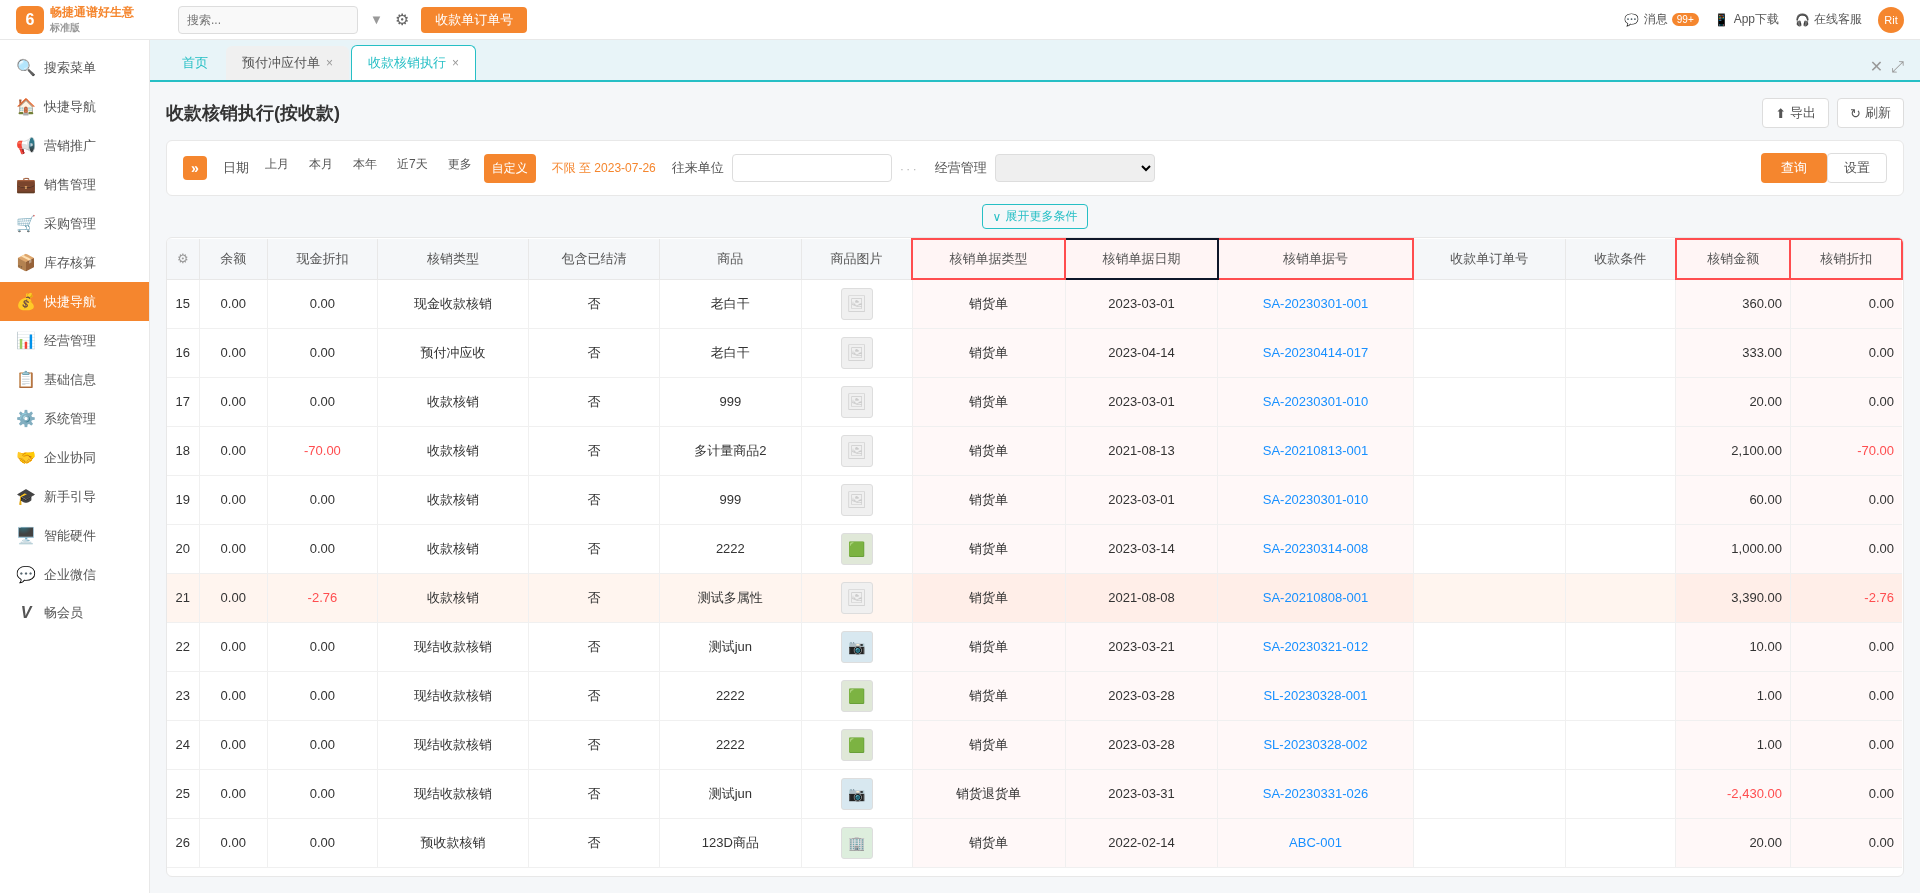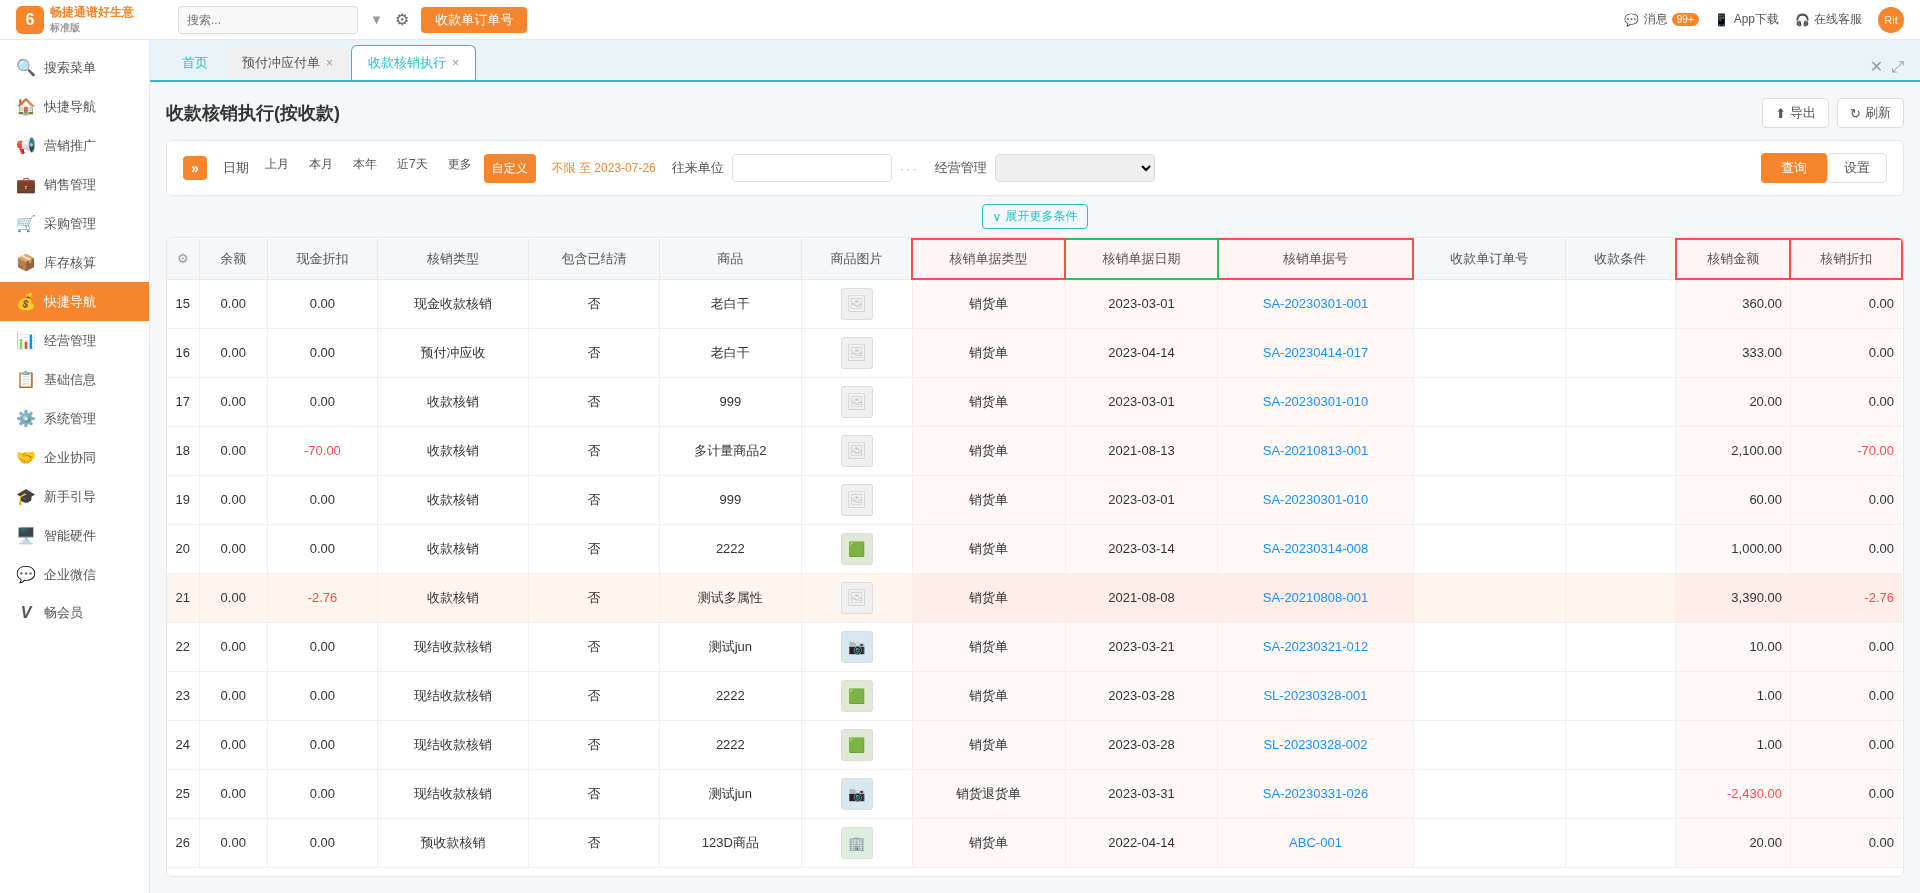--- a/index.html
+++ b/index.html
@@ -270,21 +270,21 @@
                 <th class="th-settings">
                   <span class="settings-gear">⚙</span>
                 </th>
                 <th>余额</th>
                 <th>现金折扣</th>
                 <th>核销类型</th>
                 <th>包含已结清</th>
                 <th>商品</th>
                 <th>商品图片</th>
                 <th style="border:2px solid #ff4d4f;background:rgba(255,77,79,0.06);">核销单据类型</th>
-                <th style="border:2px solid #22c55e;background:rgba(255,77,79,0.06);">核销单据日期</th>
+                <th style="border:2px solid #0f172a;background:rgba(255,77,79,0.06);">核销单据日期</th>
                 <th style="border:2px solid #ff4d4f;background:rgba(255,77,79,0.06);">核销单据号</th>
                 <th>收款单订单号</th>
                 <th>收款条件</th>
                 <th style="border:2px solid #ff4d4f;background:rgba(255,77,79,0.06);">核销金额</th>
                 <th style="border:2px solid #ff4d4f;background:rgba(255,77,79,0.06);">核销折扣</th>
               </tr>
             </thead>
             <tbody id="table-body">
             <tr>
       <td>15</td>
@@ -464,21 +464,21 @@
     </tr>
                 <tr>
       <td>26</td>
       <td>0.00</td>
       <td class="">0.00</td>
       <td>预收款核销</td>
       <td>否</td>
       <td>123D商品</td>
       <td><div class="img-thumbnail img-building">🏢</div></td>
       <td style="background:rgba(255,77,79,0.04);">销货单</td>
-      <td style="background:rgba(255,77,79,0.04);">2022-04-14</td>
+      <td style="background:rgba(255,77,79,0.04);">2022-02-14</td>
       <td style="background:rgba(255,77,79,0.04);"><a class="td-link">ABC-001</a></td>
       <td></td>
       <td></td>
       <td class="" style="background:rgba(255,77,79,0.04);text-align:right;">20.00</td>
       <td class="" style="background:rgba(255,77,79,0.04);text-align:right;">0.00</td>
     </tr>
               </tbody>
           </table>
         </div>
       </div>

